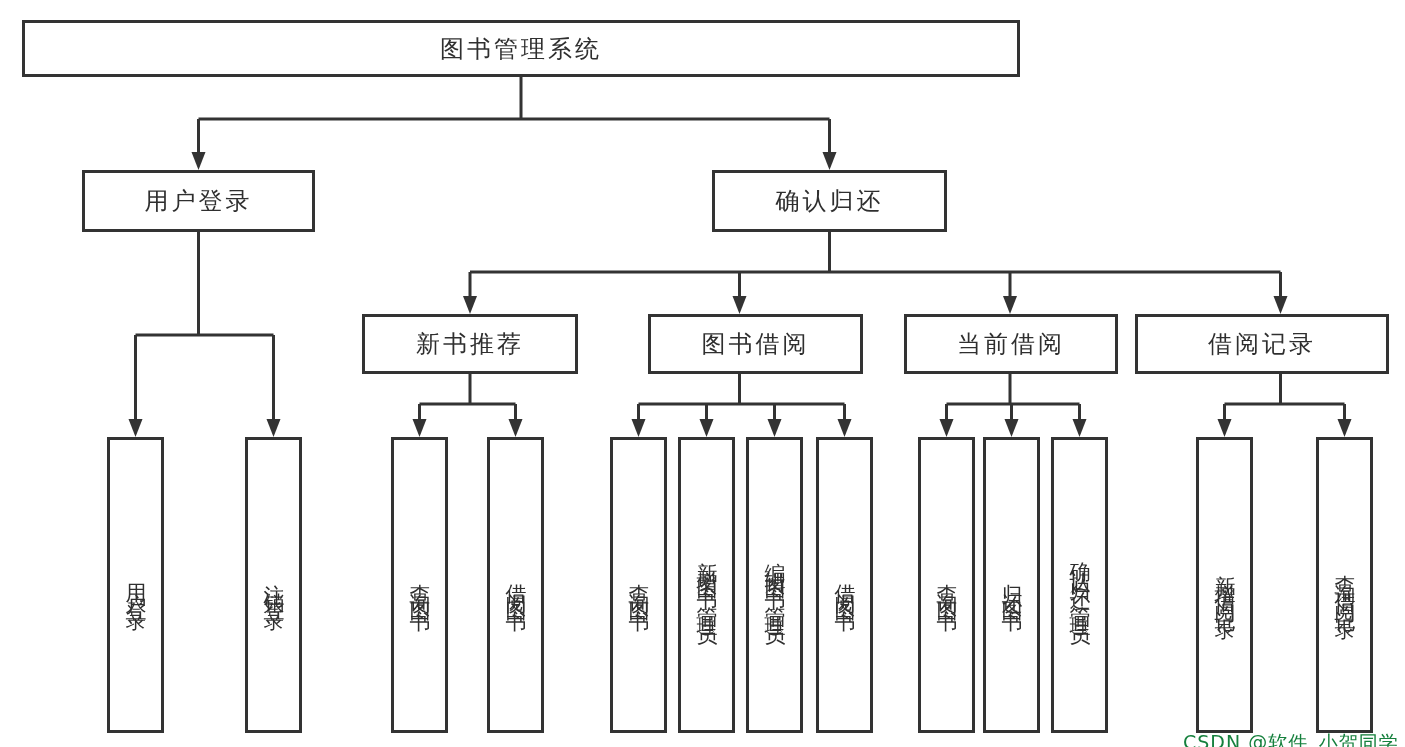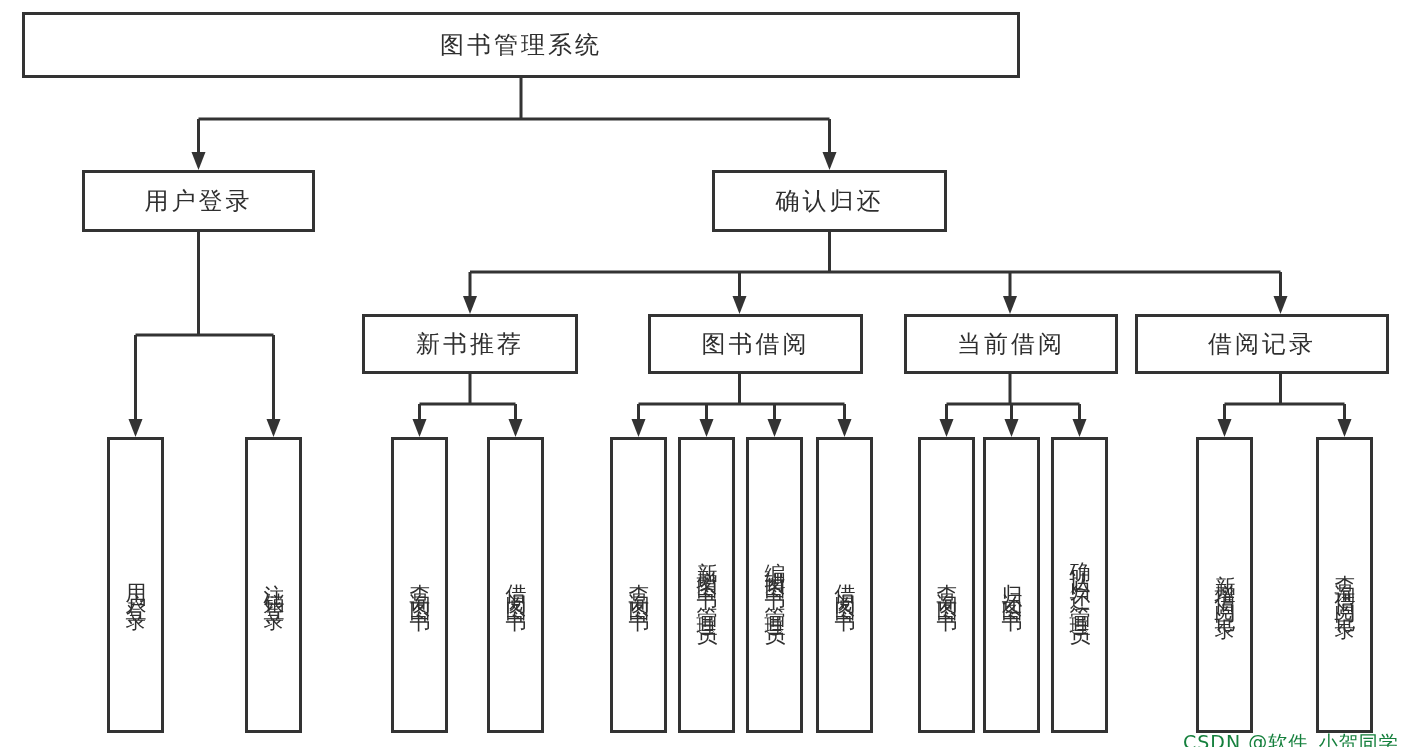--- a/index.html
+++ b/index.html
@@ -31,21 +31,21 @@
   .hbox span { white-space: nowrap; }
   .vbox { font-size: 21px; }
   .vbox span {
     writing-mode: vertical-rl;
     text-orientation: mixed;
     letter-spacing: 9px;
     line-height: 1;
     white-space: nowrap;
   }
   
-  .n-root   { left: 22px;  top: 12px;  width: 998px; height: 66px; }
+  .n-root   { left: 22px;  top: 20px;  width: 998px; height: 57px; }
   
   .n-user   { left: 82px;  top: 170px; width: 233px; height: 62px; }
   .n-book   { left: 712px; top: 170px; width: 235px; height: 62px; }
   
   .lvl3     { top: 314px; height: 60px; }
   .n-rec    { left: 362px;  width: 216px; text-align: center; }
   .n-bor    { left: 632px;  width: 215px; margin-left: 16px; }
   .n-cur    { left: 904px;  width: 214px; }
   .n-log    { left: 1135px; width: 254px; }
   

